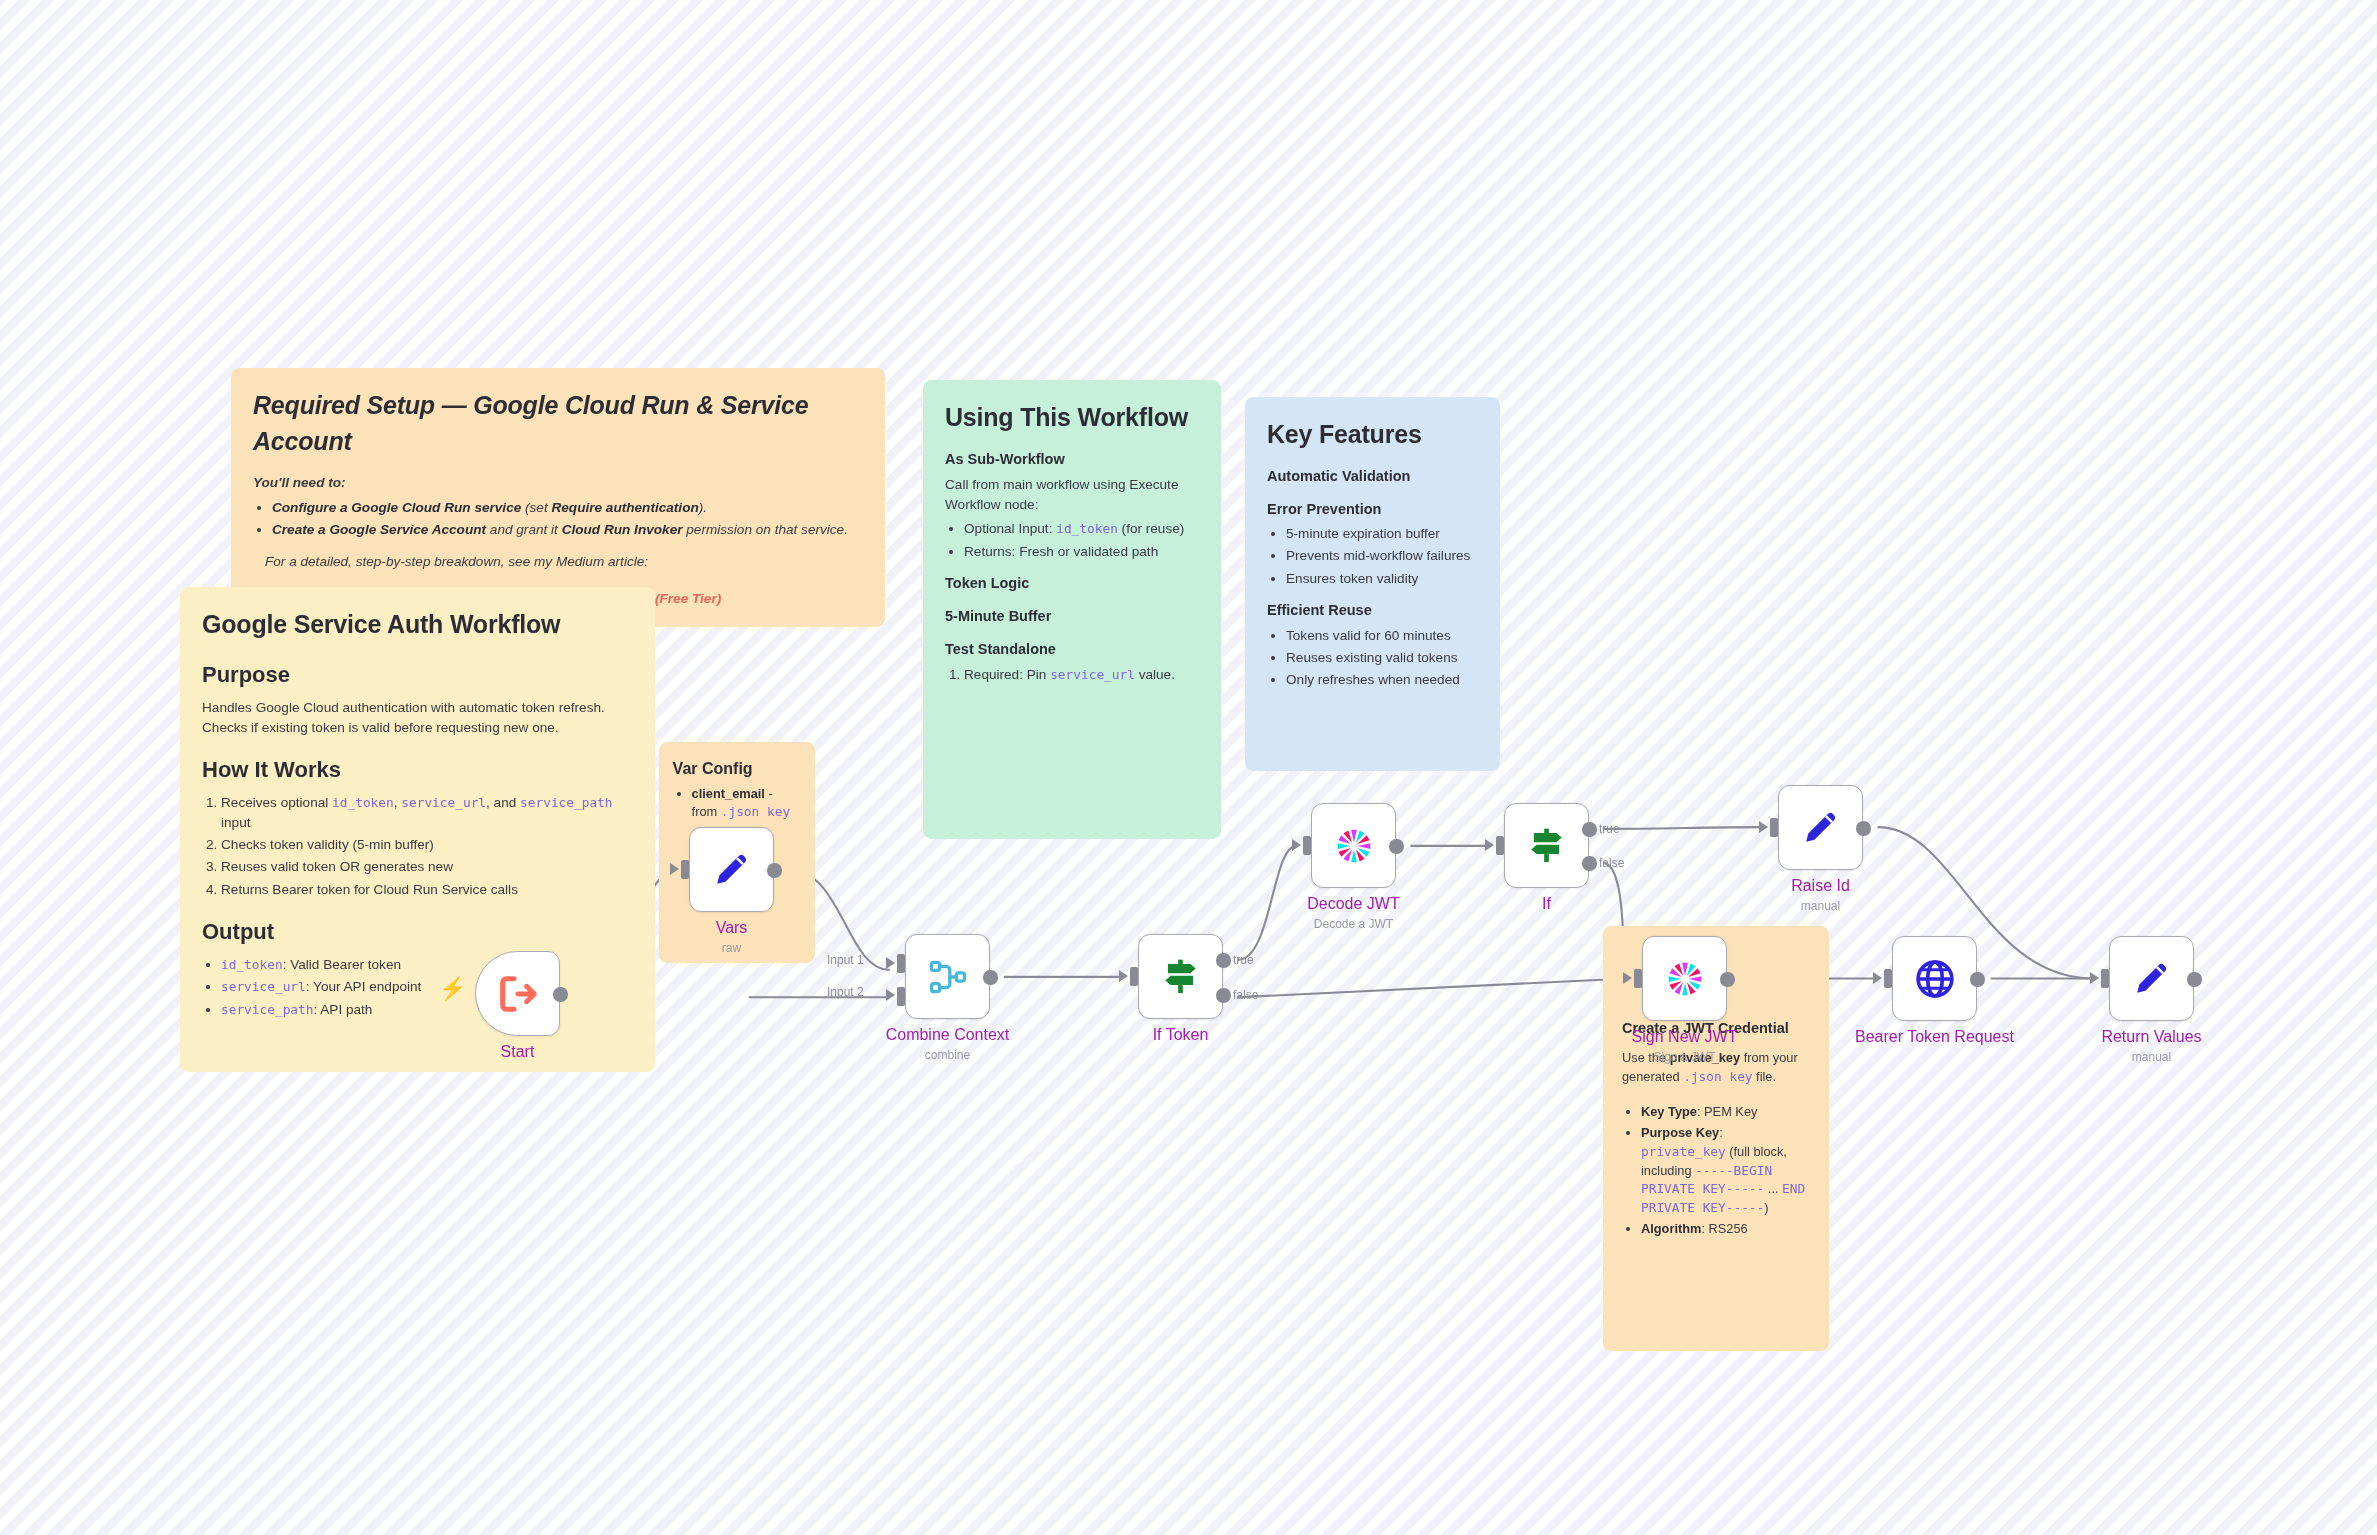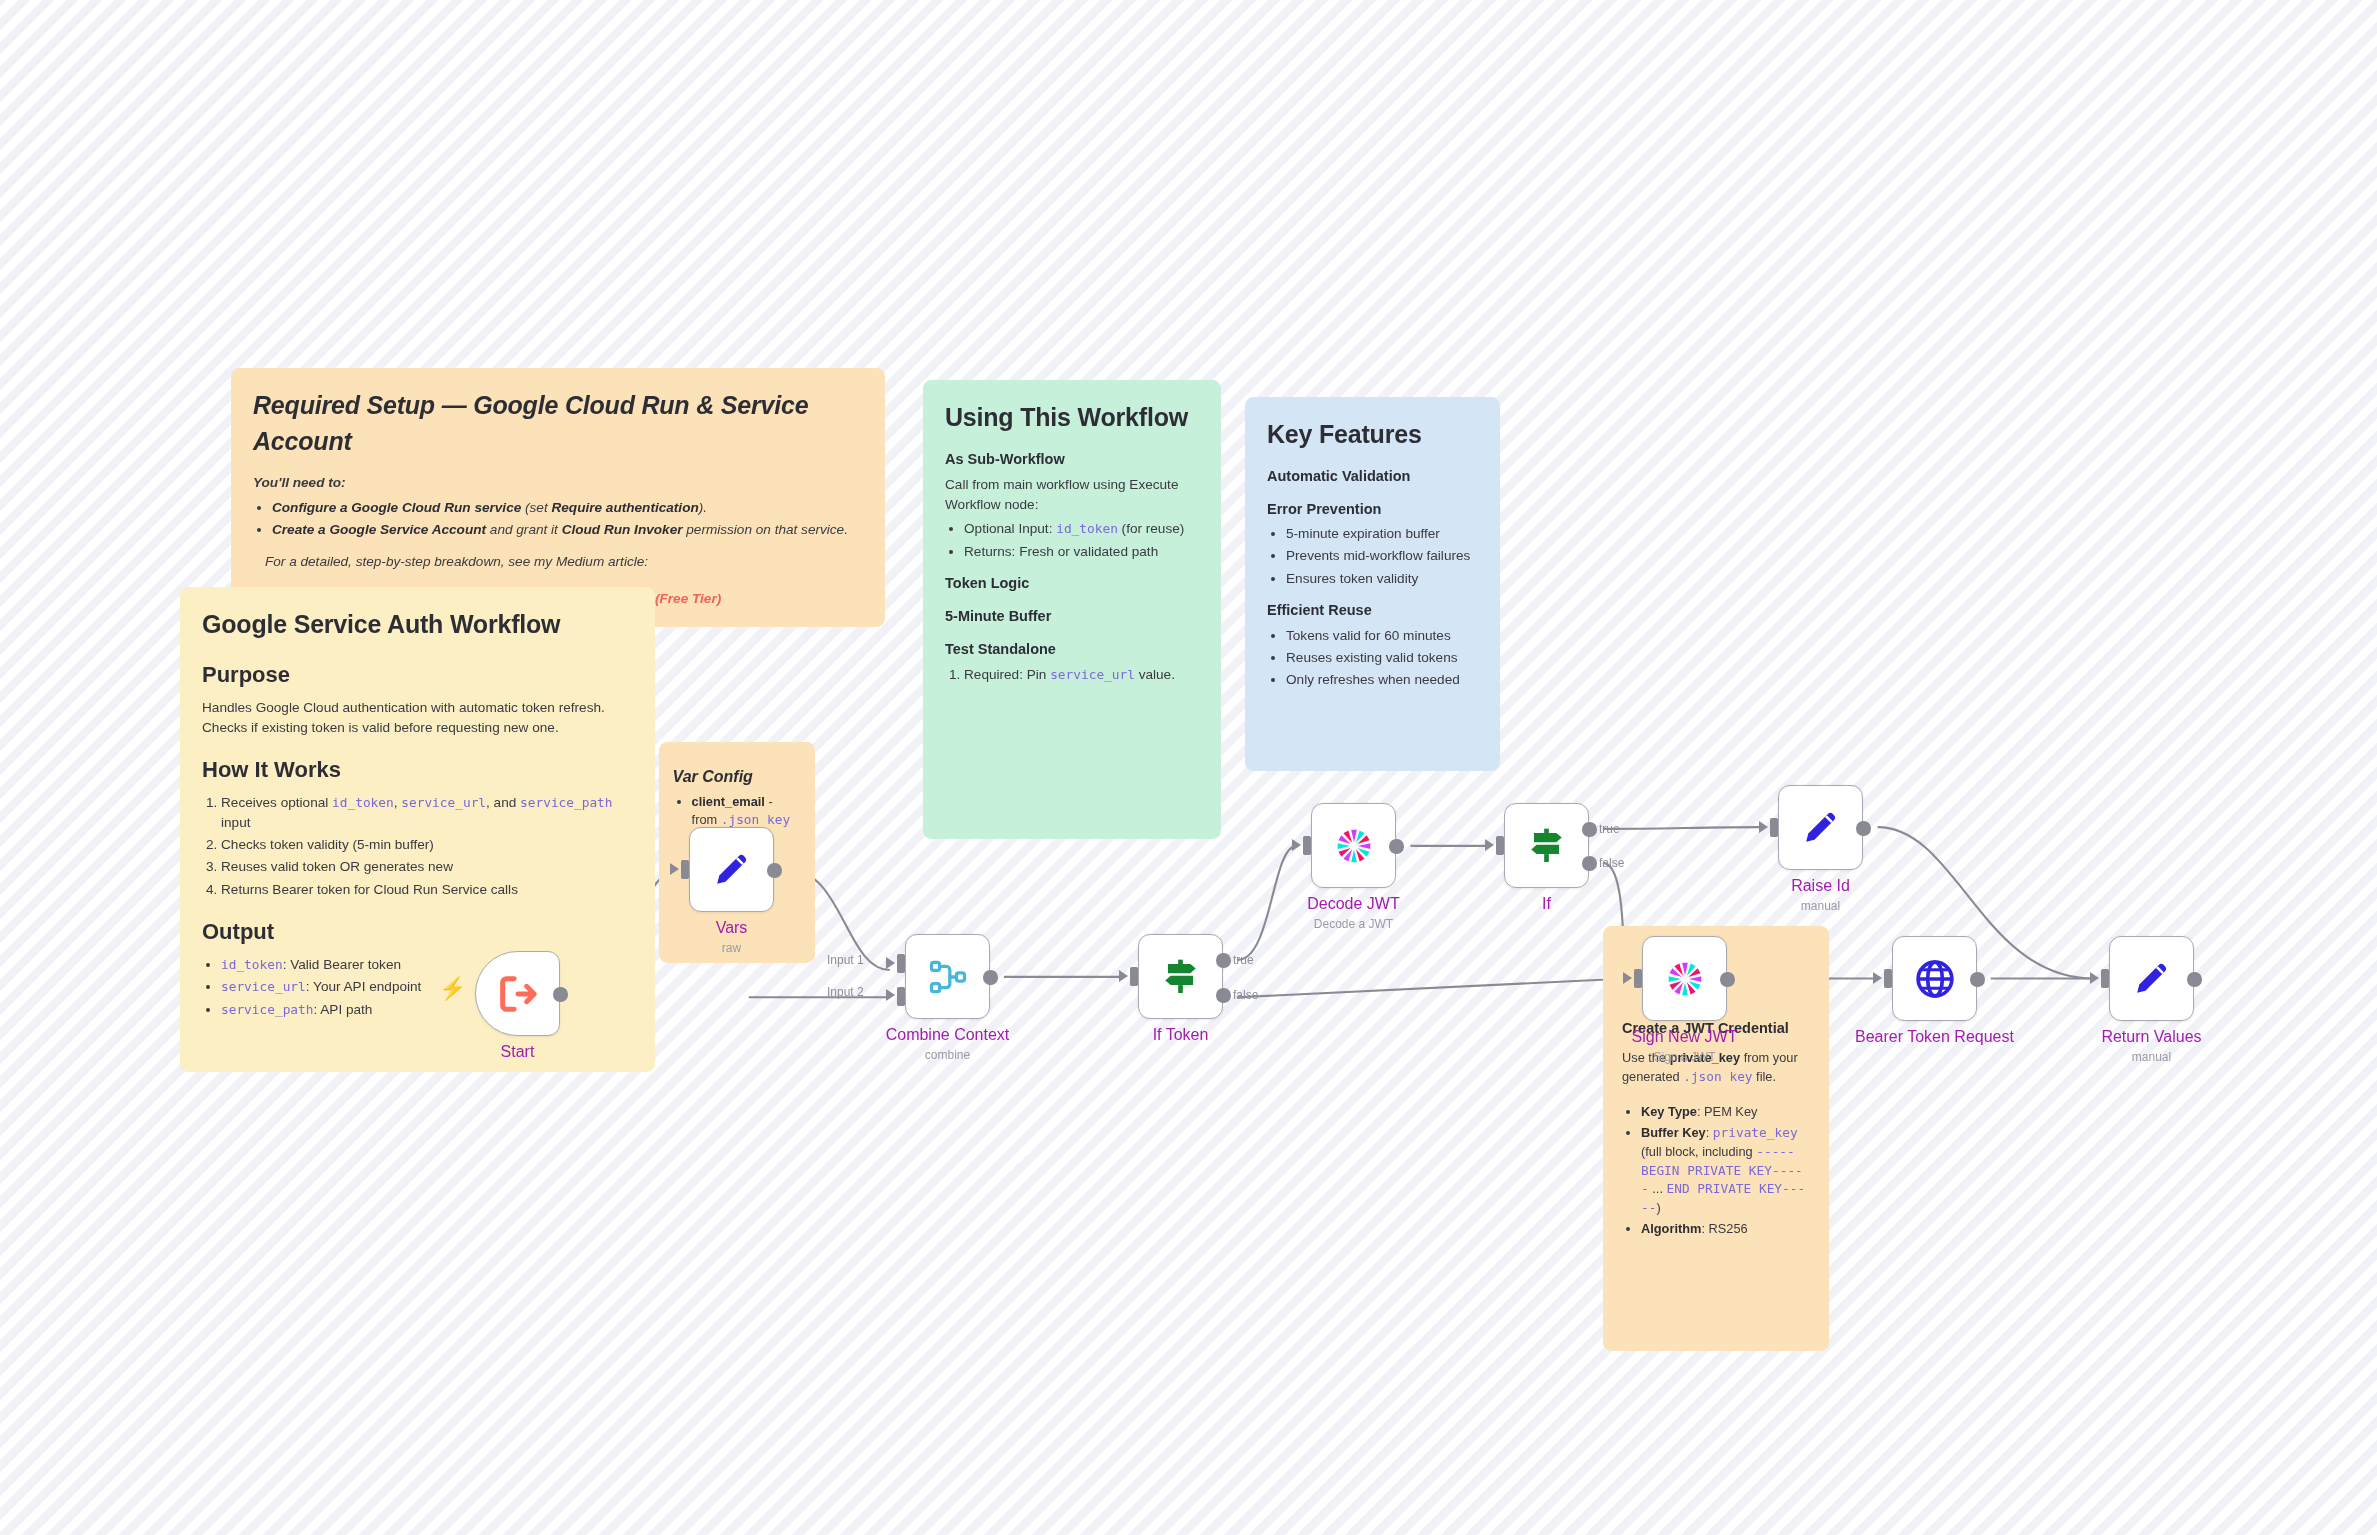--- a/index.html
+++ b/index.html
@@ -190,32 +190,32 @@
     </ul>
     <h3>Efficient Reuse</h3>
     <ul>
       <li>Tokens valid for 60 minutes</li>
       <li>Reuses existing valid tokens</li>
       <li>Only refreshes when needed</li>
     </ul>
   </div>
 
   <div class="sticky tan2" id="note-var">
-    <h3 style="margin-top:8px;font-size:16px;font-style:italic;">Var Config</h3>
+    <h3 style="margin-top:0;font-size:16px;">Var Config</h3>
     <ul style="font-size:12.8px;">
       <li><b>client_email</b><span> - from </span><code class="code">.json key</code></li>
     </ul>
   </div>
 
   <div class="sticky tan2" id="note-jwt">
     <h3>Create a JWT Credential</h3>
     <p style="font-size:12.8px;margin-top:10.2px;"><span>Use the </span><b>private_key</b><span> from your generated </span><code class="code">.json key</code><span> file.</span></p>
     <ul style="font-size:12.8px;margin-top:17px;">
       <li><b>Key Type</b><span>: PEM Key</span></li>
-      <li><b>Buffer Key</b><span>: </span><code class="code">private_key</code><span> (full block, including </span><code class="code">-----BEGIN PRIVATE KEY-----</code><span> ... </span><code class="code">END PRIVATE KEY-----</code><span>)</span></li>
+      <li><b>Purpose Key</b><span>: </span><code class="code">private_key</code><span> (full block, including </span><code class="code">-----BEGIN PRIVATE KEY-----</code><span> ... </span><code class="code">END PRIVATE KEY-----</code><span>)</span></li>
       <li><b>Algorithm</b><span>: RS256</span></li>
     </ul>
   </div>
 
   <span class="bolt">⚡</span>
   <div class="node" id="n-start">
     <div class="node-box trigger">
       <svg width="46" height="46" viewBox="0 0 24 24">
         <path d="M10 4 H6 a2 2 0 0 0 -2 2 v12 a2 2 0 0 0 2 2 h4" fill="none" stroke="#ff6d5a" stroke-width="2.6" stroke-linecap="round"></path>
         <path d="M12 12 H20 M16.5 8 L20.5 12 L16.5 16" fill="none" stroke="#ff6d5a" stroke-width="2.6" stroke-linecap="round" stroke-linejoin="round"></path>

